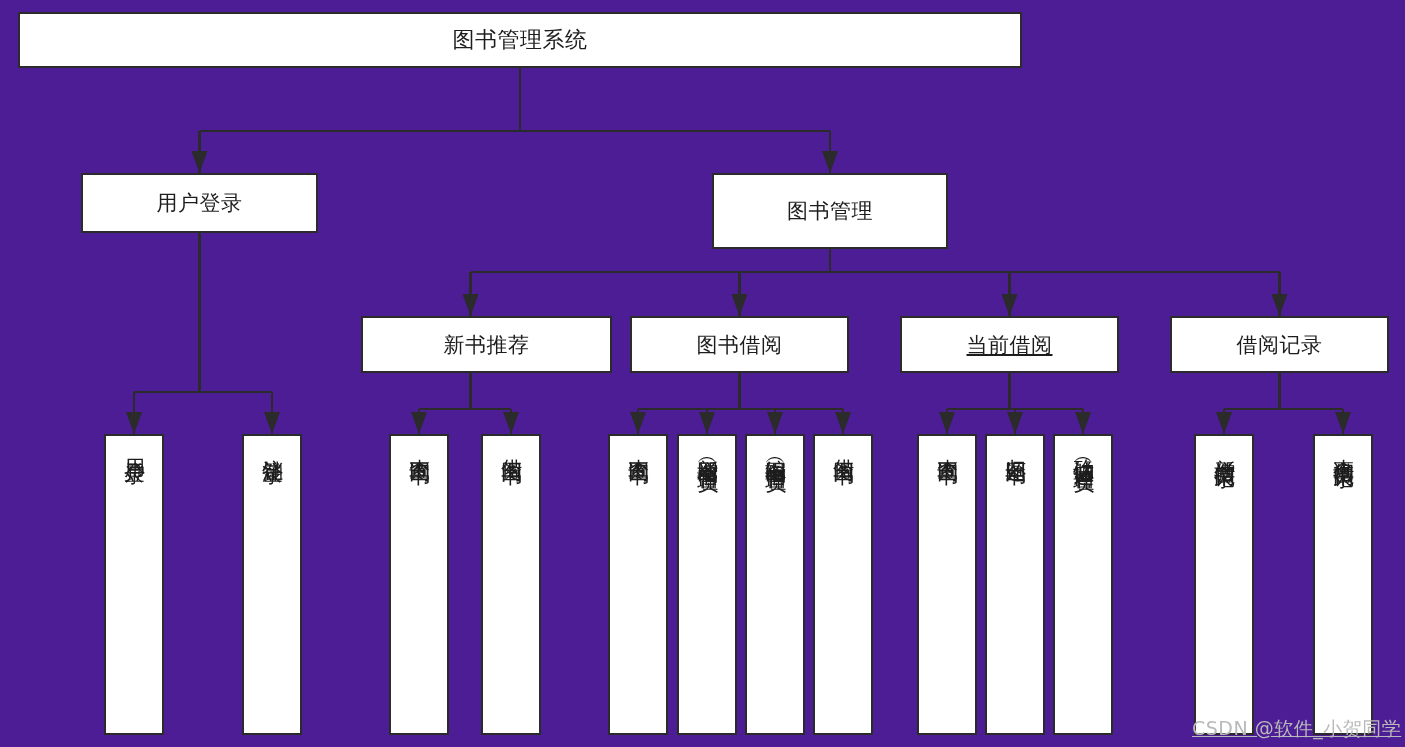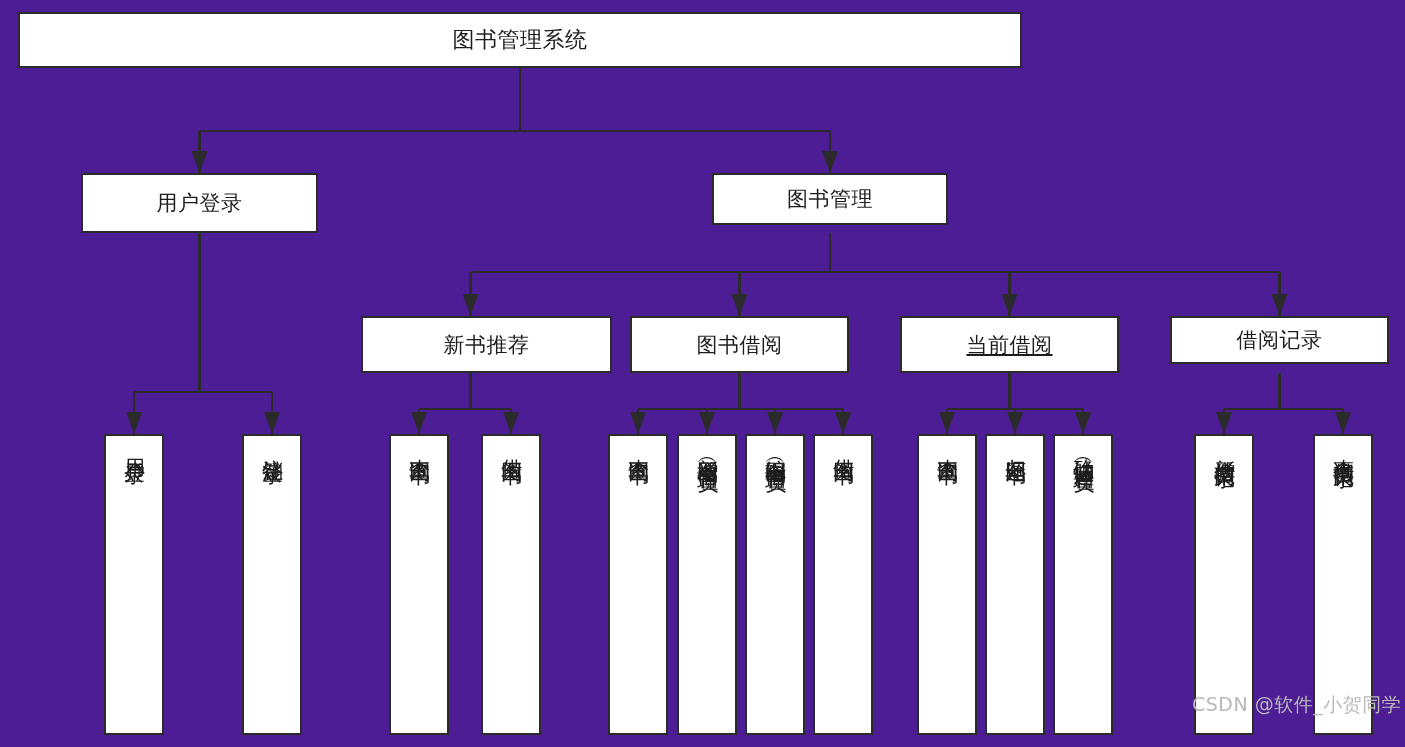--- a/index.html
+++ b/index.html
@@ -123,33 +123,33 @@
       <line x1="1343" y1="409" x2="1343" y2="434" stroke="#2b2b2b" stroke-width="2.4" shape-rendering="crispEdges"></line>
       <polygon points="1335,412 1351,412 1343,434" fill="#2b2b2b"></polygon>
     </svg>
   <div id="nodes-layer">
       <div class="node horiz root" style="left: 18px; top: 12px; width: 1004px; height: 56px;">
         <span class="htext">图书管理系统</span>
       </div>
       <div class="node horiz" style="left: 81px; top: 173px; width: 237px; height: 60px;">
         <span class="htext">用户登录</span>
       </div>
-      <div class="node horiz" style="left: 712px; top: 173px; width: 236px; height: 52px;">
+      <div class="node horiz" style="left: 712px; top: 173px; width: 236px; height: 76px;">
         <span class="htext">图书管理</span>
       </div>
       <div class="node horiz" style="left: 361px; top: 316px; width: 251px; height: 57px;">
         <span class="htext">新书推荐</span>
       </div>
       <div class="node horiz" style="left: 630px; top: 316px; width: 219px; height: 57px;">
         <span class="htext">图书借阅</span>
       </div>
       <div class="node horiz" style="left: 900px; top: 316px; width: 219px; height: 57px; text-decoration: underline;">
         <span class="htext">当前借阅</span>
       </div>
-      <div class="node horiz" style="left: 1170px; top: 316px; width: 219px; height: 48px;">
+      <div class="node horiz" style="left: 1170px; top: 316px; width: 219px; height: 57px;">
         <span class="htext">借阅记录</span>
       </div>
       <div class="node vert" style="left: 104px; top: 434px; width: 60px; height: 301px;">
         <span class="vtext">用户登录</span>
       </div>
       <div class="node vert" style="left: 242px; top: 434px; width: 60px; height: 301px;">
         <span class="vtext">注销登录</span>
       </div>
       <div class="node vert" style="left: 389px; top: 434px; width: 60px; height: 301px;">
         <span class="vtext">查询图书</span>
@@ -178,14 +178,14 @@
       <div class="node vert" style="left: 1053px; top: 434px; width: 60px; height: 301px;">
         <span class="vtext">确认归还（管理员）</span>
       </div>
       <div class="node vert" style="left: 1194px; top: 434px; width: 60px; height: 301px;">
         <span class="vtext">新增借阅记录</span>
       </div>
       <div class="node vert" style="left: 1313px; top: 434px; width: 60px; height: 301px;">
         <span class="vtext">查询借阅记录</span>
       </div>
     </div>
-  <div class="watermark" style="left: 1192px; top: 692px; color: rgb(185, 185, 185);">CSDN @软件_小贺同学</div>
+  <div class="watermark" style="left: 1192px; top: 716px; color: rgb(185, 185, 185); text-decoration: underline;">CSDN @软件_小贺同学</div>
 </div>
 
 </body></html>

